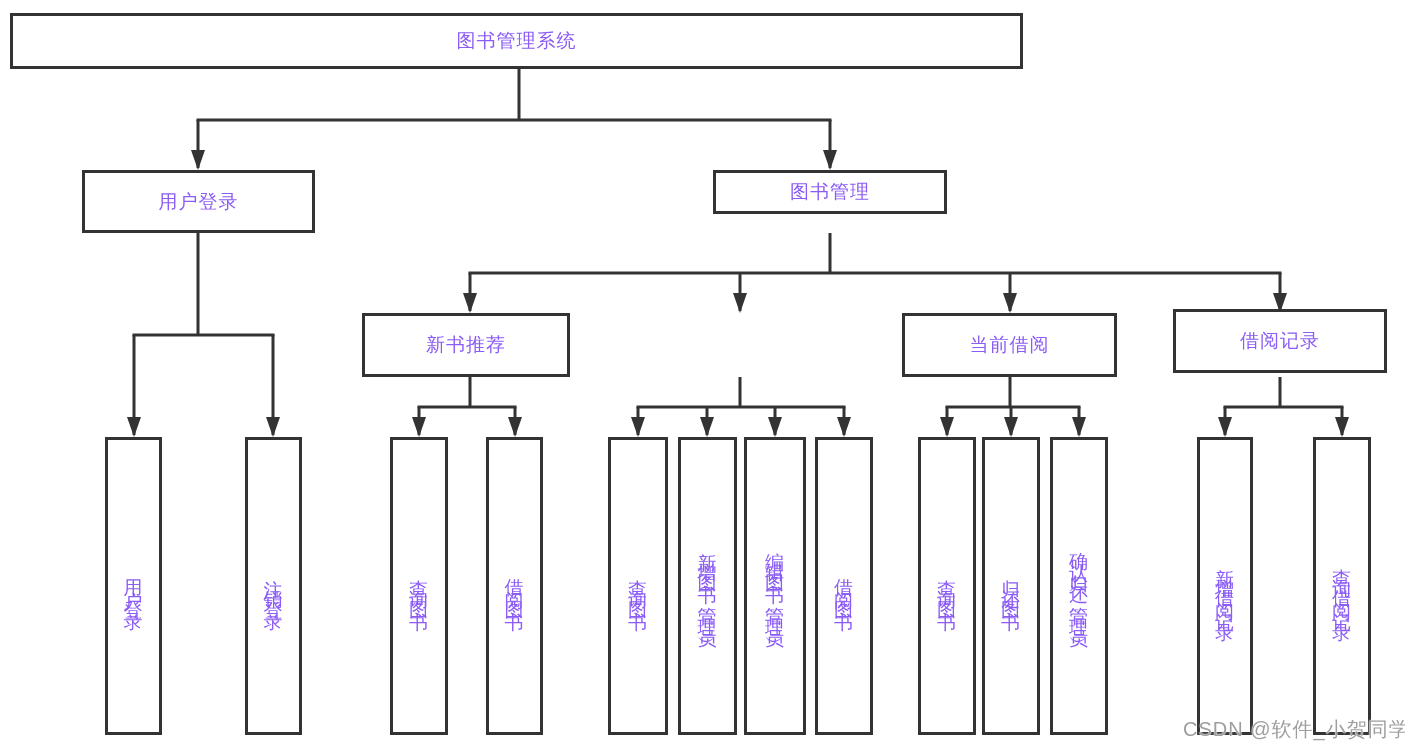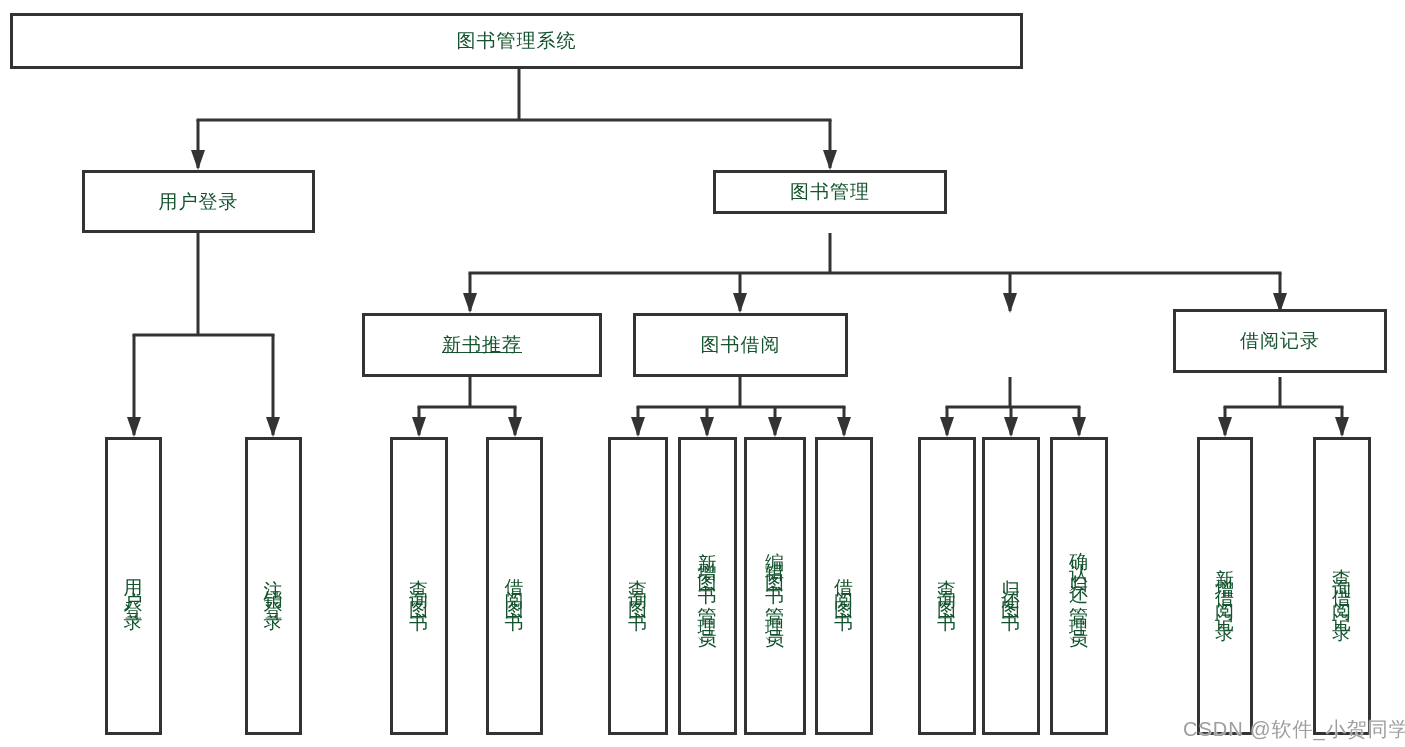--- a/index.html
+++ b/index.html
@@ -5,21 +5,21 @@
   html,body { margin:0; padding:0; background:#ffffff; }
   .canvas {
     position:relative; width:1405px; height:747px; background:#ffffff;
     font-family:"Liberation Sans","DejaVu Sans",sans-serif; overflow:hidden;
   }
   svg.wires { position:absolute; left:0; top:0; z-index:1; }
   .node {
     position:absolute; box-sizing:border-box; z-index:2;
     border:3px solid #333333; background:#ffffff;
     display:flex; align-items:center; justify-content:center;
-    color:#14532d;
+    color:#8b5cf6;
   }
   .node .lbl { font-size:19px; letter-spacing:1px; white-space:nowrap; }
   .node.v .lbl {
     writing-mode:vertical-rl; text-orientation:mixed;
     letter-spacing:11px; white-space:normal; line-height:1;
   }
   .watermark {
     position:absolute; z-index:5; left:1183px; top:716px;
     font-size:20px; color:#9e9e9e; letter-spacing:1px; white-space:nowrap;
     text-shadow:0 0 2px #ffffff, 0 0 1px #ffffff;
@@ -77,25 +77,25 @@
     <span class="lbl">图书管理系统</span>
   </div>
 
   <div class="node" style="left:82px;top:170px;width:233px;height:63px;">
     <span class="lbl">用户登录</span>
   </div>
   <div class="node" style="left:713px;top:170px;width:234px;height:44px;">
     <span class="lbl">图书管理</span>
   </div>
 
-  <div class="node" style="left:362px;top:313px;width:240px;height:64px;text-decoration:underline;">
+  <div class="node" style="left:362px;top:313px;width:208px;height:64px;">
     <span class="lbl">新书推荐</span>
   </div>
-  <div class="node" style="left:633px;top:313px;width:215px;height:64px;">
-    <span class="lbl">图书借阅</span>
+  <div class="node" style="left:902px;top:313px;width:215px;height:64px;">
+    <span class="lbl">当前借阅</span>
   </div>
   <div class="node" style="left:1173px;top:309px;width:214px;height:64px;">
     <span class="lbl">借阅记录</span>
   </div>
 
   <div class="node v" style="left:105px;top:437px;width:57px;height:298px;">
     <span class="lbl">用户登录</span>
   </div>
   <div class="node v" style="left:245px;top:437px;width:57px;height:298px;">
     <span class="lbl">注销登录</span>

